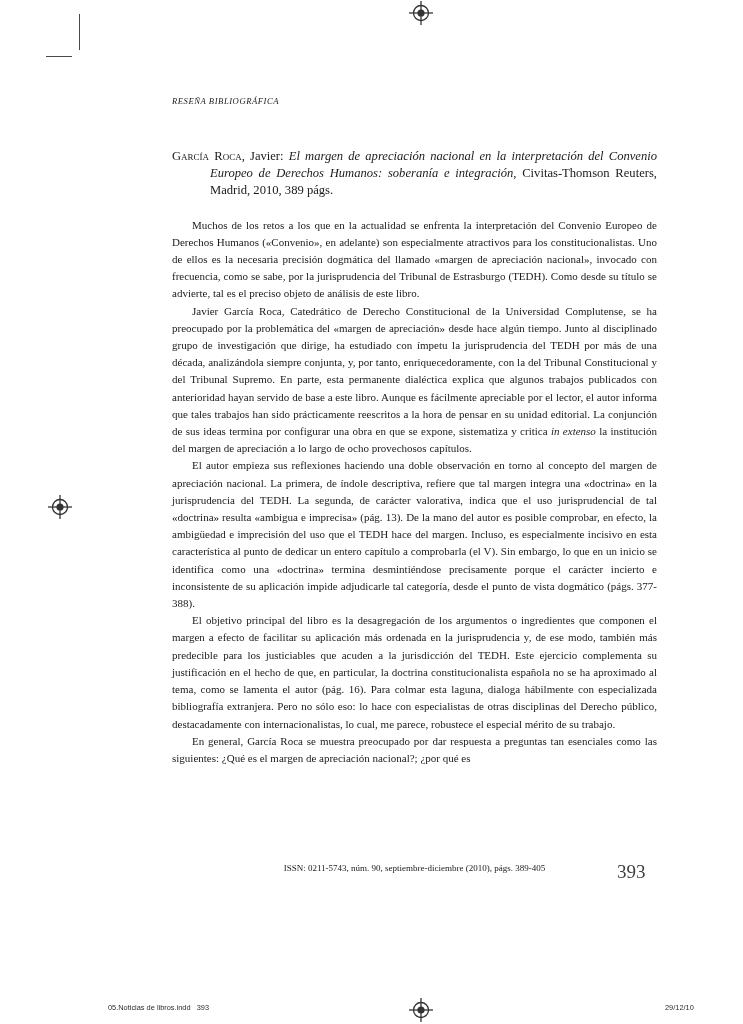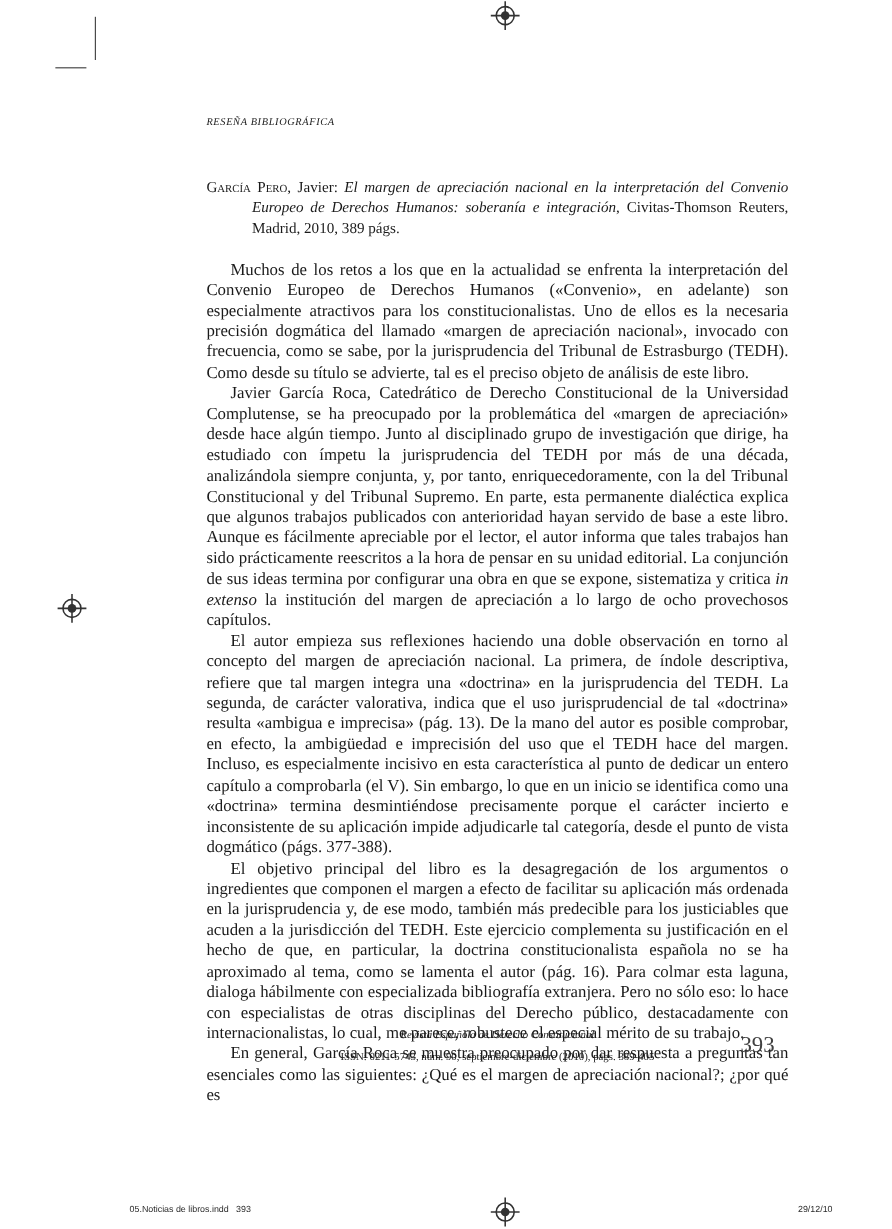--- a/index.html
+++ b/index.html
@@ -63,21 +63,21 @@
     text-indent: -38px;
     text-align: justify;
   }
   .citation .smallcaps {
     font-variant: small-caps;
   }
   .citation .title-it {
     font-style: italic;
   }
   p.body-par {
-    font-size: 14px;
+    font-size: 11px;
     line-height: 17.2px;
     margin: 0;
     text-align: justify;
     text-indent: 20px;
     -webkit-hyphens: manual;
     hyphens: manual;
   }
   p.body-par.first {
     margin-top: 0;
   }
@@ -183,35 +183,34 @@
       <circle cx="13" cy="13" r="3.6" fill="#333"></circle>
       <line x1="13" y1="1" x2="13" y2="25" stroke="#333" stroke-width="1.3"></line>
       <line x1="1" y1="13" x2="25" y2="13" stroke="#333" stroke-width="1.3"></line>
     </svg>
   </div>
 
   <div class="content">
 
     <div class="running-head">Reseña bibliográfica</div>
 
-    <div class="citation"><span class="smallcaps">García Pero</span><span>, Javier: </span><span class="title-it">El margen de apreciación nacional en la interpretación del Convenio Europeo de Derechos Humanos: soberanía e integración</span><span>, Civitas-Thomson Reuters, Madrid, 2010, 389 págs.</span></div>
+    <div class="citation"><span class="smallcaps">García Roca</span><span>, Javier: </span><span class="title-it">El margen de apreciación nacional en la interpretación del Convenio Europeo de Derechos Humanos: soberanía e integración</span><span>, Civitas-Thomson Reuters, Madrid, 2010, 389 págs.</span></div>
 
     <p class="body-par first">Muchos de los retos a los que en la actualidad se enfrenta la interpretación del Convenio Europeo de Derechos Humanos («Convenio», en adelante) son especialmente atractivos para los constitucionalistas. Uno de ellos es la necesaria precisión dogmática del llamado «margen de apreciación nacional», invocado con frecuencia, como se sabe, por la jurisprudencia del Tribunal de Estrasburgo (TEDH). Como desde su título se advierte, tal es el preciso objeto de análisis de este libro.</p>
 
     <p class="body-par"><span>Javier García Roca, Catedrático de Derecho Constitucional de la Universidad Complutense, se ha preocupado por la problemática del «margen de apreciación» desde hace algún tiempo. Junto al disciplinado grupo de investigación que dirige, ha estudiado con ímpetu la jurisprudencia del TEDH por más de una década, analizándola siempre conjunta, y, por tanto, enriquecedoramente, con la del Tribunal Constitucional y del Tribunal Supremo. En parte, esta permanente dialéctica explica que algunos trabajos publicados con anterioridad hayan servido de base a este libro. Aunque es fácilmente apreciable por el lector, el autor informa que tales trabajos han sido prácticamente reescritos a la hora de pensar en su unidad editorial. La conjunción de sus ideas termina por configurar una obra en que se expone, sistematiza y critica </span><em>in extenso</em><span> la institución del margen de apreciación a lo largo de ocho provechosos capítulos.</span></p>
 
     <p class="body-par">El autor empieza sus reflexiones haciendo una doble observación en torno al concepto del margen de apreciación nacional. La primera, de índole descriptiva, refiere que tal margen integra una «doctrina» en la jurisprudencia del TEDH. La segunda, de carácter valorativa, indica que el uso jurisprudencial de tal «doctrina» resulta «ambigua e imprecisa» (pág. 13). De la mano del autor es posible comprobar, en efecto, la ambigüedad e imprecisión del uso que el TEDH hace del margen. Incluso, es especialmente incisivo en esta característica al punto de dedicar un entero capítulo a comprobarla (el V). Sin embargo, lo que en un inicio se identifica como una «doctrina» termina desmintiéndose precisamente porque el carácter incierto e inconsistente de su aplicación impide adjudicarle tal categoría, desde el punto de vista dogmático (págs. 377-388).</p>
 
     <p class="body-par">El objetivo principal del libro es la desagregación de los argumentos o ingredientes que componen el margen a efecto de facilitar su aplicación más ordenada en la jurisprudencia y, de ese modo, también más predecible para los justiciables que acuden a la jurisdicción del TEDH. Este ejercicio complementa su justificación en el hecho de que, en particular, la doctrina constitucionalista española no se ha aproximado al tema, como se lamenta el autor (pág. 16). Para colmar esta laguna, dialoga hábilmente con especializada bibliografía extranjera. Pero no sólo eso: lo hace con especialistas de otras disciplinas del Derecho público, destacadamente con internacionalistas, lo cual, me parece, robustece el especial mérito de su trabajo.</p>
 
     <p class="body-par">En general, García Roca se muestra preocupado por dar respuesta a preguntas tan esenciales como las siguientes: ¿Qué es el margen de apreciación nacional?; ¿por qué es</p>
   </div>
 
   <div class="footer">
-    <p class="journal-name">Revista Española de Derecho Constitucional</p>
     <p class="issn-line">ISSN: 0211-5743, núm. 90, septiembre-diciembre (2010), págs. 389-405</p>
   </div>
 
   <div class="folio">393</div>
 
   <div class="printbar">
     <span class="pb-left">05.Noticias de libros.indd   393</span>
     <span class="pb-right">29/12/10   12:14:45</span>
   </div>
 

